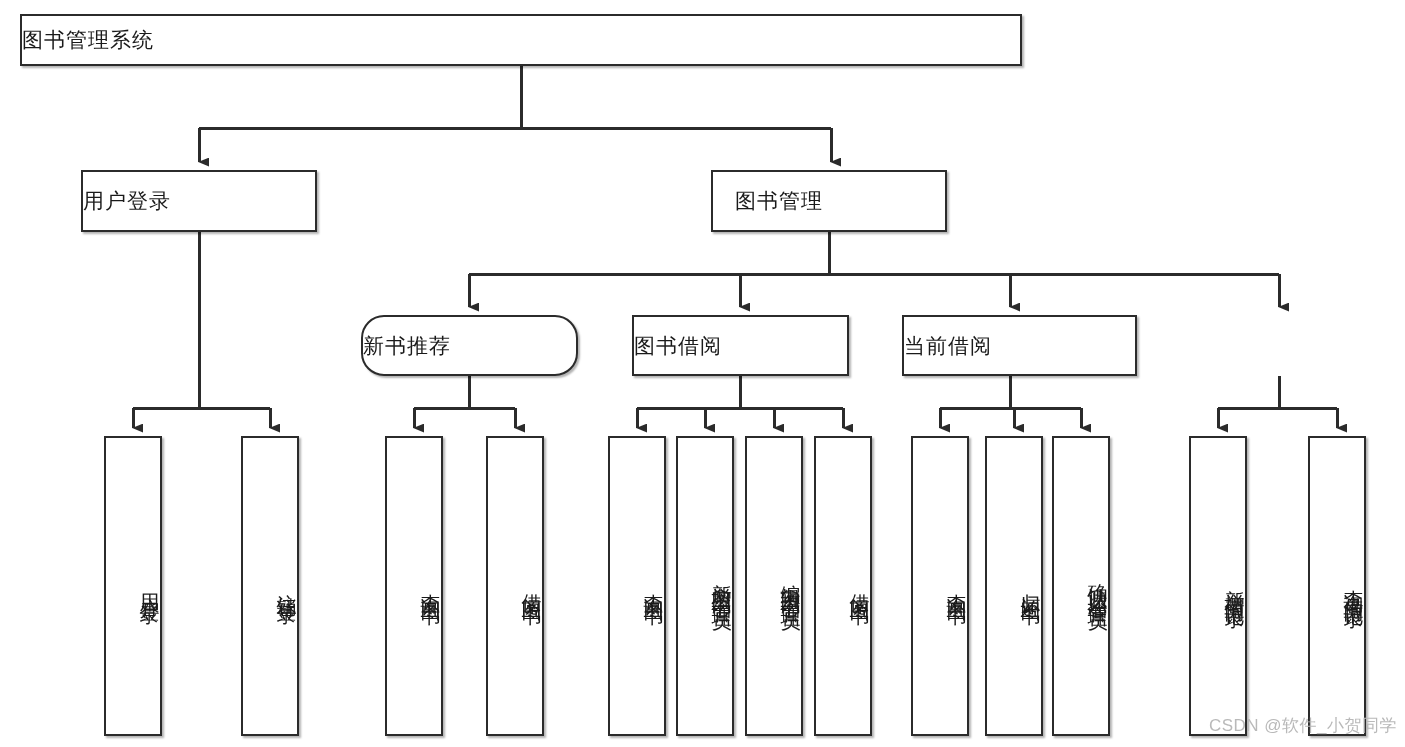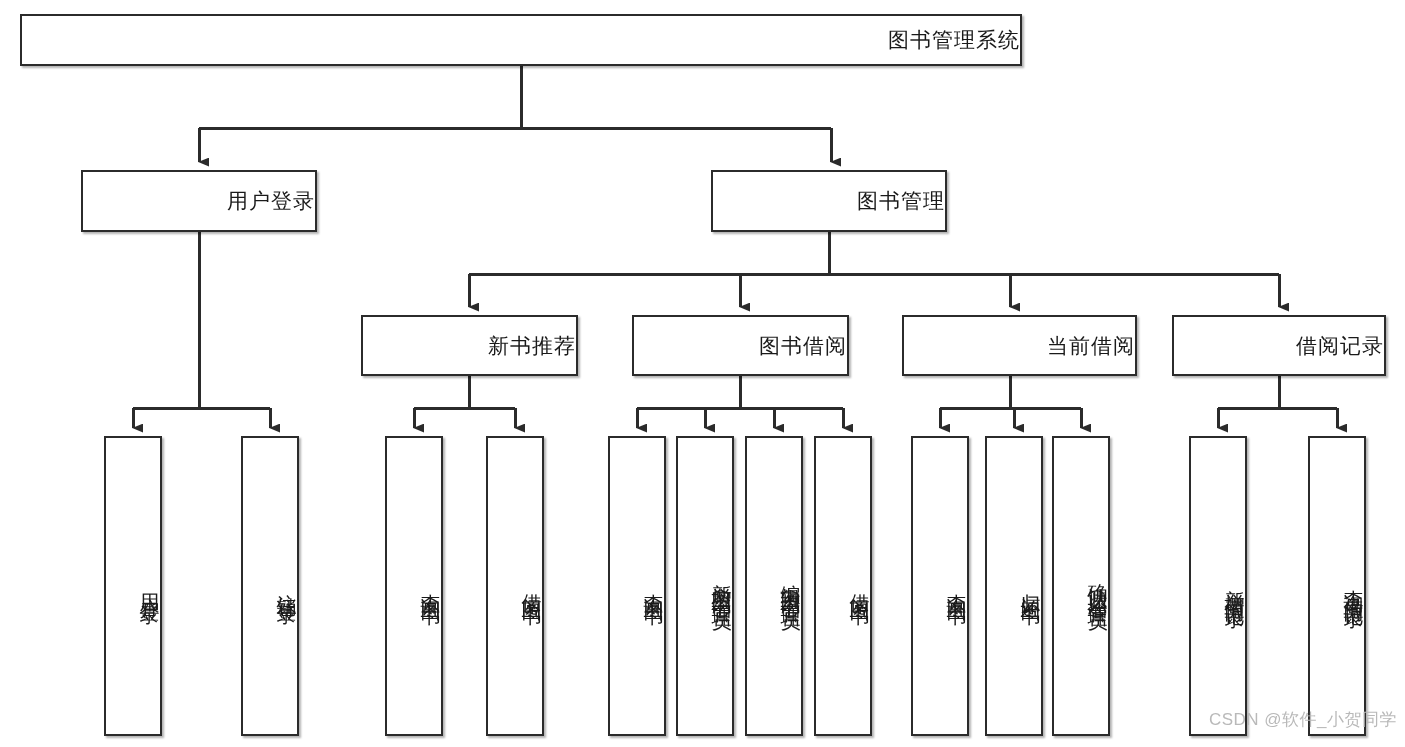--- a/index.html
+++ b/index.html
@@ -25,21 +25,21 @@
     height: 747px;
   }
   .node {
     position: absolute;
     box-sizing: border-box;
     background: #ffffff;
     border: 2px solid #2b2b2b;
     box-shadow: 2px 2px 2px rgba(0,0,0,0.30);
     display: flex;
     align-items: center;
-    justify-content: flex-end;
+    justify-content: flex-start;
     color: #1a1a1a;
     z-index: 2;
   }
   .node.horiz {
     font-size: 21px;
     letter-spacing: 1px;
     line-height: 1.1;
   }
   .node.vert {
     writing-mode: vertical-rl;
@@ -54,21 +54,21 @@
     white-space: nowrap;
   }
   .node.vert .vtext {
     writing-mode: vertical-rl;
     text-orientation: upright;
     display: block;
   }
   .watermark {
     position: absolute;
     right: 8px;
-    bottom: 16px;
+    bottom: 10px;
     font-size: 17px;
     color: #b9b9b9;
     letter-spacing: 0.5px;
     z-index: 5;
     white-space: nowrap;
     pointer-events: none;
     text-align: right;
   }
 </style>
 </head>
@@ -130,31 +130,28 @@
     <span>图书管理系统</span>
   </div>
 
   <div class="node horiz" style="left:81px; top:170px; width:236px; height:62px;">
     <span>用户登录</span>
   </div>
   <div class="node horiz" style="left:711px; top:170px; width:236px; height:62px;padding-left:22px;">
     <span>图书管理</span>
   </div>
 
-  <div class="node horiz" style="left:361px; top:315px; width:217px; height:61px;">
+  <div class="node horiz" style="left:361px; top:315px; width:217px; height:61px;border-radius:23px;">
     <span>新书推荐</span>
   </div>
-  <div class="node horiz" style="left:632px; top:315px; width:217px; height:61px;padding-left:12px;">
+  <div class="node horiz" style="left:632px; top:315px; width:217px; height:61px;">
     <span>图书借阅</span>
   </div>
   <div class="node horiz" style="left:902px; top:315px; width:235px; height:61px;">
     <span>当前借阅</span>
-  </div>
-  <div class="node horiz" style="left:1172px; top:315px; width:214px; height:61px;">
-    <span>借阅记录</span>
   </div>
 
   <div class="node vert" style="left:104px; top:436px; width:58px; height:300px;">
     <span class="vtext">用户登录</span>
   </div>
   <div class="node vert" style="left:241px; top:436px; width:58px; height:300px;">
     <span class="vtext">注销登录</span>
   </div>
 
   <div class="node vert" style="left:385px; top:436px; width:58px; height:300px;">

